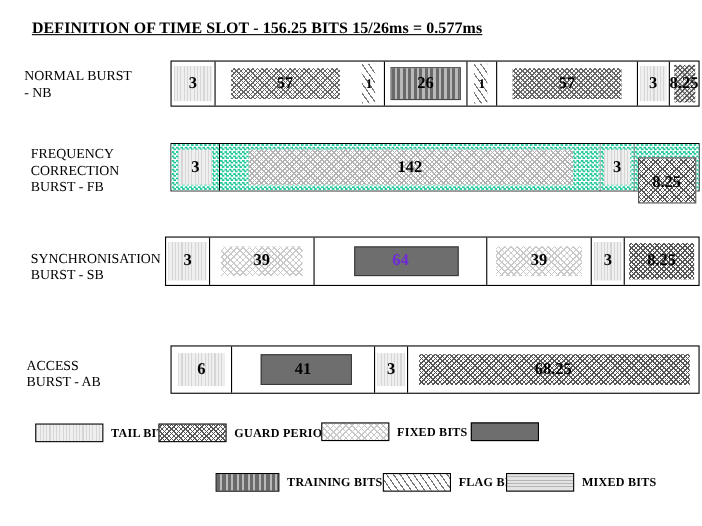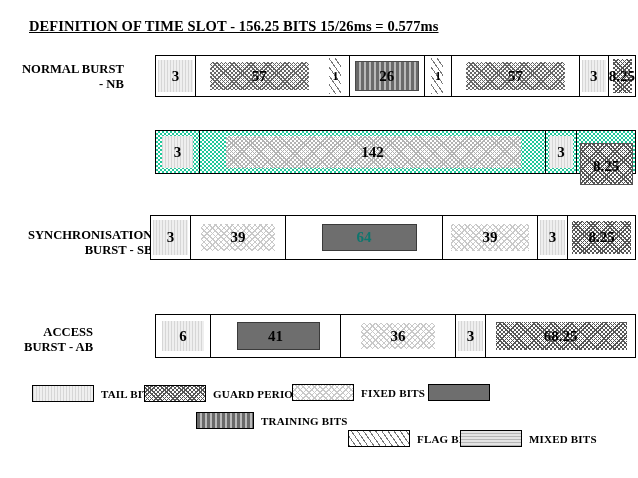--- a/index.html
+++ b/index.html
@@ -12,22 +12,22 @@
 
   
   .title{
     position:absolute;left:29px;top:18px;
     font-size:14.5px;font-weight:bold;letter-spacing:.1px;
     text-decoration:underline;white-space:nowrap;
   }
 
   
   .rowlabel{
-    position:absolute;font-weight:bold;font-size:12.6px;
-    line-height:15px;white-space:pre-line;text-align:right;
+    position:absolute;font-weight:normal;font-size:12.6px;
+    line-height:15px;white-space:pre-line;
   }
 
   
   .bar{position:absolute;display:flex;box-sizing:border-box;}
   .bar.framed{border:1.4px solid #000;background:#fff;}
 
   .cell{
     position:relative;display:flex;align-items:center;justify-content:center;
     box-sizing:border-box;font-weight:bold;color:#000;
     font-size:15px;overflow:visible;
@@ -160,20 +160,23 @@
     <div class="cell sepl sep" style="width:33px;">
       <div class="blk tight p-tail"></div>
       <span class="lbl">3</span>
     </div>
     <div class="cell" style="flex:1;">
       <div class="blk p-guard" style="left:4px;right:3px;top:3px;bottom:3px;"></div>
       <span class="lbl">8.25</span>
     </div>
   </div>
 
+  <div class="rowlabel" style="left:28px;top:133px;">FREQUENCY
+CORRECTION
+BURST - FB</div>
 
   <div class="bar framed" style="left:155px;top:130px;width:481px;height:44px;background:transparent;">
     <div class="cell sep" style="width:44px;">
       <div class="blk full p-tealguard"></div>
       <div class="blk tight p-tail" style="left:6px;right:6px;top:5px;bottom:5px;"></div>
       <span class="lbl">3</span>
     </div>
     <div class="cell" style="width:345px;">
       <div class="blk full p-tealguard"></div>
       <div class="blk p-fixedlite" style="left:26px;right:24px;top:5px;bottom:5px;"></div>
@@ -198,21 +201,21 @@
     <div class="cell sep" style="width:40px;">
       <div class="blk tight p-tail"></div>
       <span class="lbl">3</span>
     </div>
     <div class="cell sep" style="width:95px;">
       <div class="blk p-fixed" style="left:10px;right:10px;top:8px;bottom:8px;"></div>
       <span class="lbl">39</span>
     </div>
     <div class="cell sep" style="width:157px;">
       <div class="blk p-sync" style="left:36px;right:25px;top:8px;bottom:8px;"></div>
-      <span class="lbl" style="color:#0f766e;">64</span>
+      <span class="lbl" style="color:#6d28d9;">64</span>
     </div>
     <div class="cell sep" style="width:95px;">
       <div class="blk p-fixed" style="left:8px;right:8px;top:8px;bottom:8px;"></div>
       <span class="lbl">39</span>
     </div>
     <div class="cell sep" style="width:30px;">
       <div class="blk tight p-tail" style="left:2px;right:2px;"></div>
       <span class="lbl">3</span>
     </div>
     <div class="cell" style="flex:1;">
@@ -226,24 +229,20 @@
 
   <div class="bar framed" style="left:155px;top:314px;width:481px;height:44px;">
     <div class="cell sep" style="width:55px;">
       <div class="blk tight p-tail" style="left:6px;right:6px;top:6px;bottom:6px;"></div>
       <span class="lbl">6</span>
     </div>
     <div class="cell sep" style="width:130px;">
       <div class="blk p-sync" style="left:26px;right:20px;top:7px;bottom:7px;"></div>
       <span class="lbl">41</span>
     </div>
-    <div class="cell sep" style="width:115px;">
-      <div class="blk p-fixed" style="left:20px;right:20px;top:8px;bottom:8px;"></div>
-      <span class="lbl">36</span>
-    </div>
     <div class="cell sep" style="width:30px;">
       <div class="blk tight p-tail" style="left:2px;right:2px;top:6px;bottom:6px;"></div>
       <span class="lbl">3</span>
     </div>
     <div class="cell" style="flex:1;">
       <div class="blk p-guard" style="left:10px;right:8px;top:7px;bottom:7px;"></div>
       <span class="lbl">68.25</span>
     </div>
   </div>
 
@@ -256,21 +255,21 @@
     <div class="legend-text">GUARD PERIOD</div>
   </div>
   <div class="legend-item" style="left:292px;top:384px;">
     <div class="swatch p-fixed"></div>
     <div class="legend-text">FIXED BITS</div>
   </div>
   <div class="legend-item" style="left:428px;top:384px;">
     <div class="swatch p-sync" style="border:1.3px solid #000;"></div>
   </div>
 
-  <div class="legend-item" style="left:196px;top:412px;">
+  <div class="legend-item" style="left:196px;top:430px;">
     <div class="swatch p-train" style="width:58px;"></div>
     <div class="legend-text">TRAINING  BITS</div>
   </div>
   <div class="legend-item" style="left:348px;top:430px;">
     <div class="swatch p-flag"></div>
     <div class="legend-text">FLAG BITS</div>
   </div>
   <div class="legend-item" style="left:460px;top:430px;">
     <div class="swatch p-mixed"></div>
     <div class="legend-text">MIXED BITS</div>

